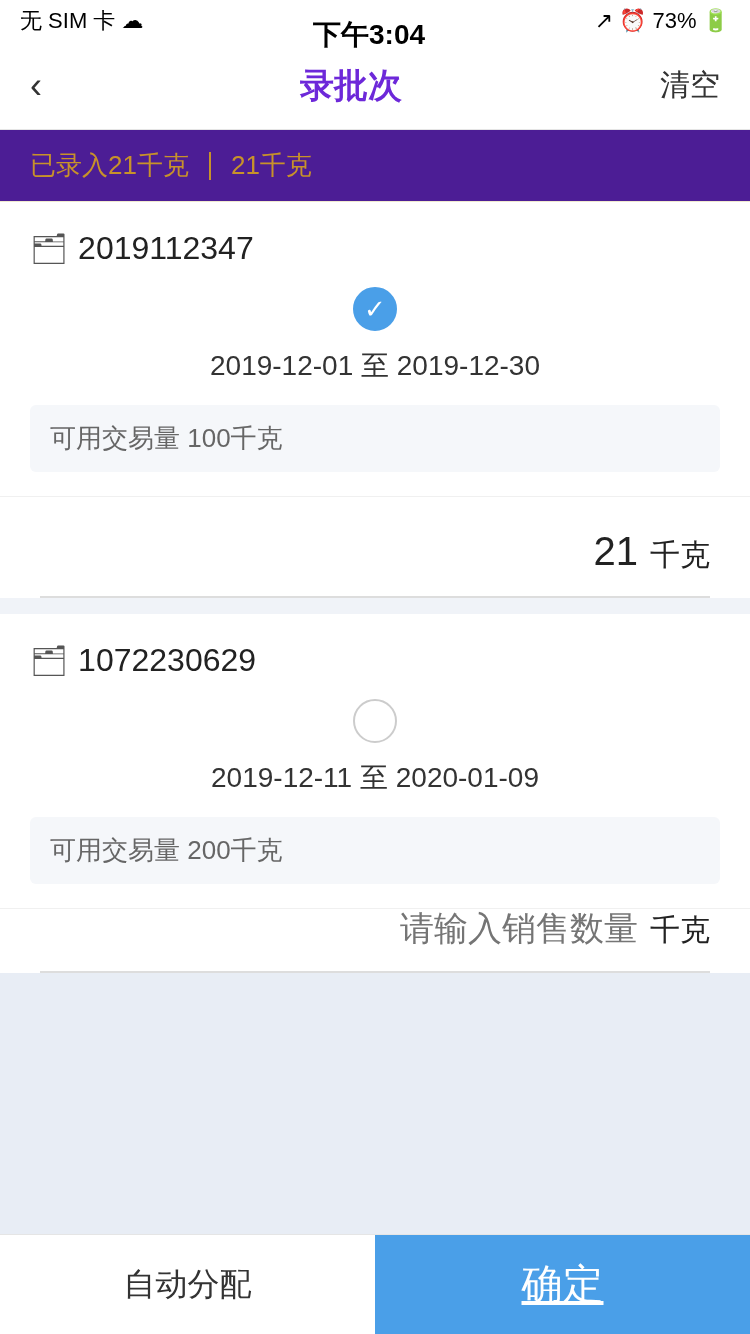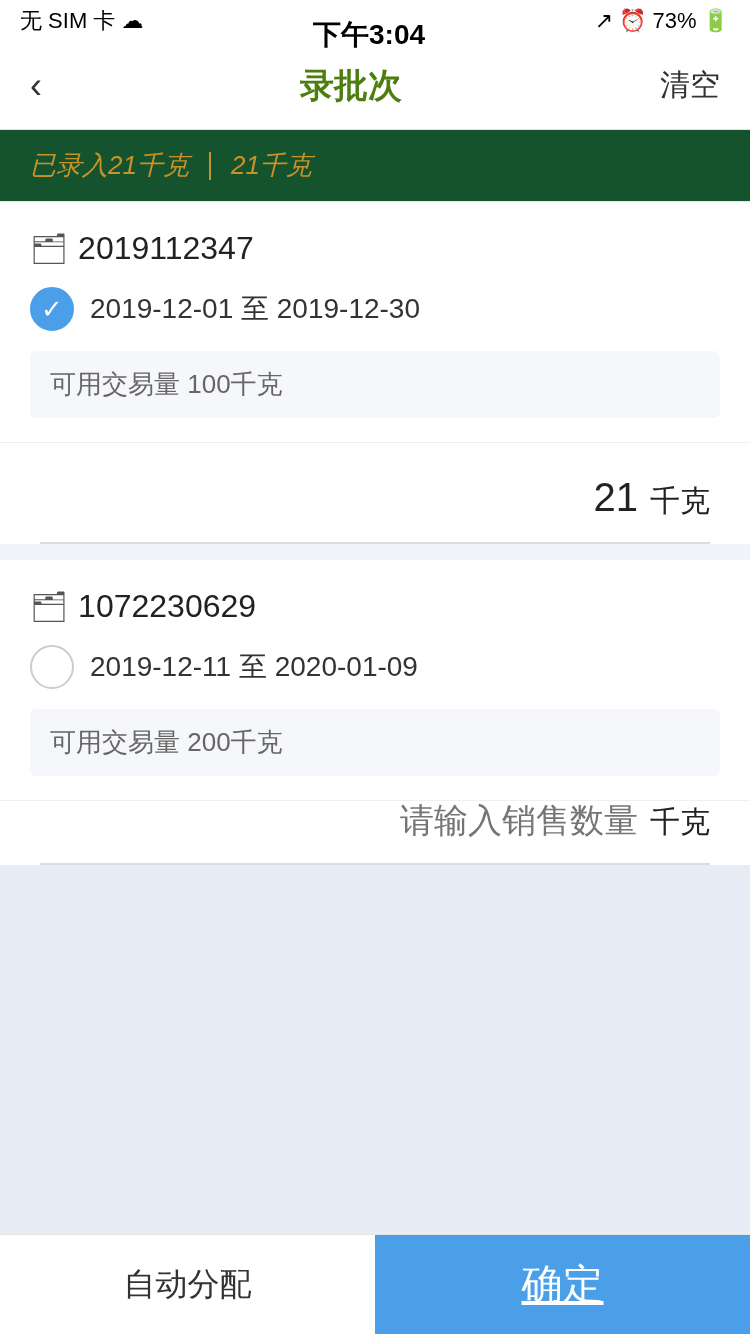--- a/index.html
+++ b/index.html
@@ -56,37 +56,36 @@
       border-bottom: 1px solid #e5e5e5;
     }
     .nav-back {
       font-size: 36px;
       color: #333;
       cursor: pointer;
     }
     .nav-title {
       font-size: 34px;
       font-weight: 600;
-      color: #4d7c0f;
+      color: #6d28d9;
     }
     .nav-clear {
       font-size: 30px;
       color: #333;
       cursor: pointer;
     }
 
     
     .info-bar {
-      background: #14532d;
+      background: #4c1d95;
       padding: 18px 30px;
       display: flex;
       align-items: center;
       gap: 20px;
       border-bottom: 1px solid #f0e9d0;
-      font-style: italic;
     }
     .info-label {
       font-size: 26px;
       color: #c8922a;
     }
     .info-divider {
       width: 2px;
       height: 28px;
       background: #c8922a;
     }
@@ -113,20 +112,21 @@
     .batch-id {
       font-size: 32px;
       color: #222;
       font-weight: 500;
     }
     .batch-date-row {
       display: flex;
       align-items: center;
       padding: 10px 30px;
       gap: 16px;
+      flex-direction: column;
     }
     .radio-btn {
       width: 44px;
       height: 44px;
       border-radius: 50%;
       border: 2px solid #ccc;
       display: flex;
       align-items: center;
       justify-content: center;
       flex-shrink: 0;

